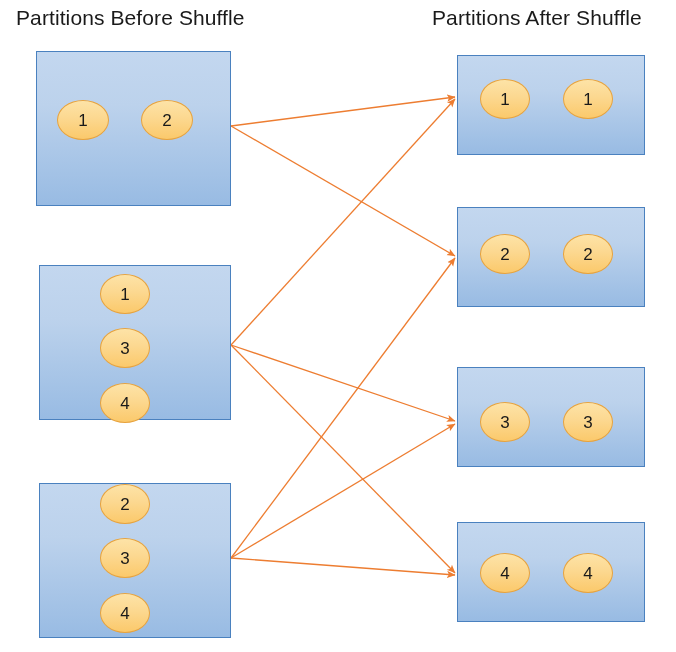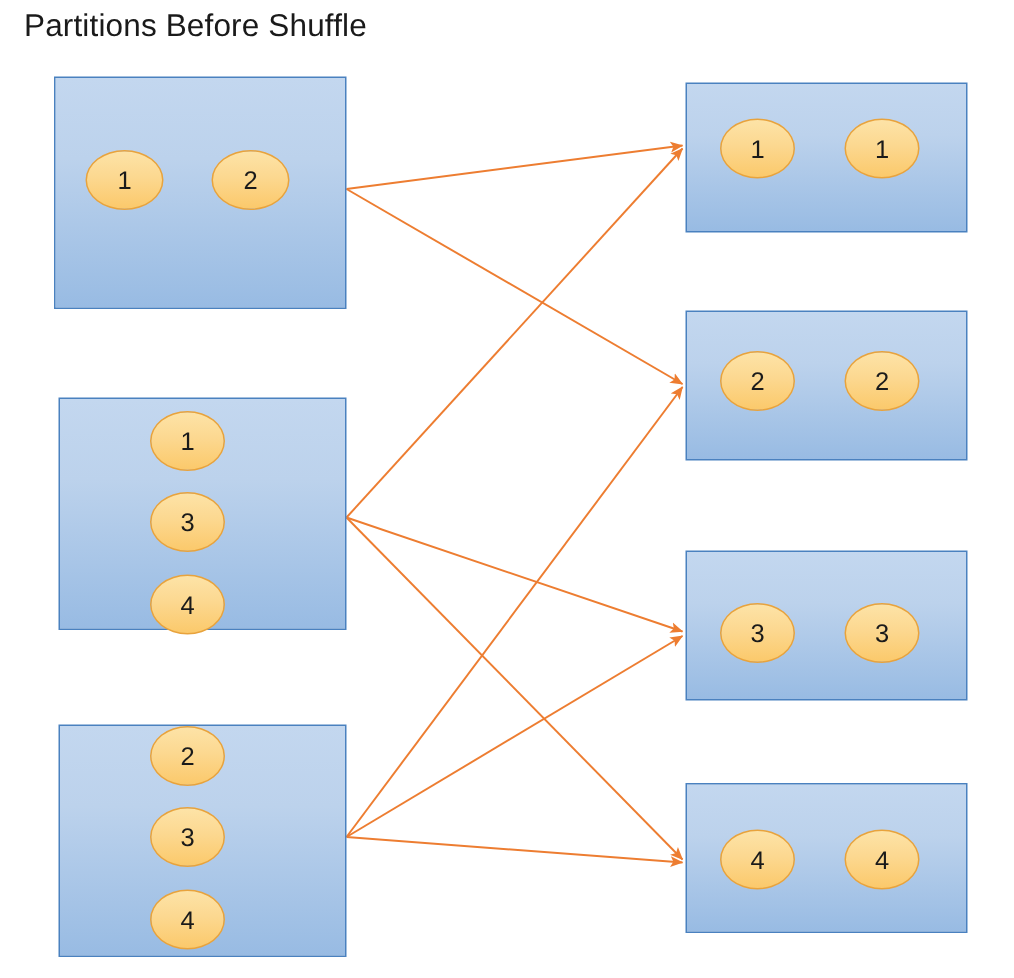--- a/index.html
+++ b/index.html
@@ -58,20 +58,21 @@
     pointer-events: none;
   }
 </style>
 </head>
 <body>
 
 <div id="canvas">
 
   <div class="title" id="title-left">Partitions Before Shuffle</div>
 
+  <div class="title" id="title-right">Partitions After Shuffle</div>
 
   <svg id="arrow-layer" viewBox="0 0 676 652" width="676" height="652" xmlns="http://www.w3.org/2000/svg">
     <defs>
       <marker id="arrowhead" markerWidth="7" markerHeight="7" refX="6.2" refY="3.1" orient="auto" markerUnits="strokeWidth">
         <path d="M0,0.3 L6.6,3.1 L0,5.9 L1.5,3.1 Z" fill="#ed7d31"></path>
       </marker>
     </defs>
     <g id="arrow-group">
         <line x1="231" y1="126" x2="455" y2="97" stroke="#ed7d31" stroke-width="1.3" marker-end="url(#arrowhead)"></line>
         <line x1="231" y1="126" x2="455" y2="256" stroke="#ed7d31" stroke-width="1.3" marker-end="url(#arrowhead)"></line>

